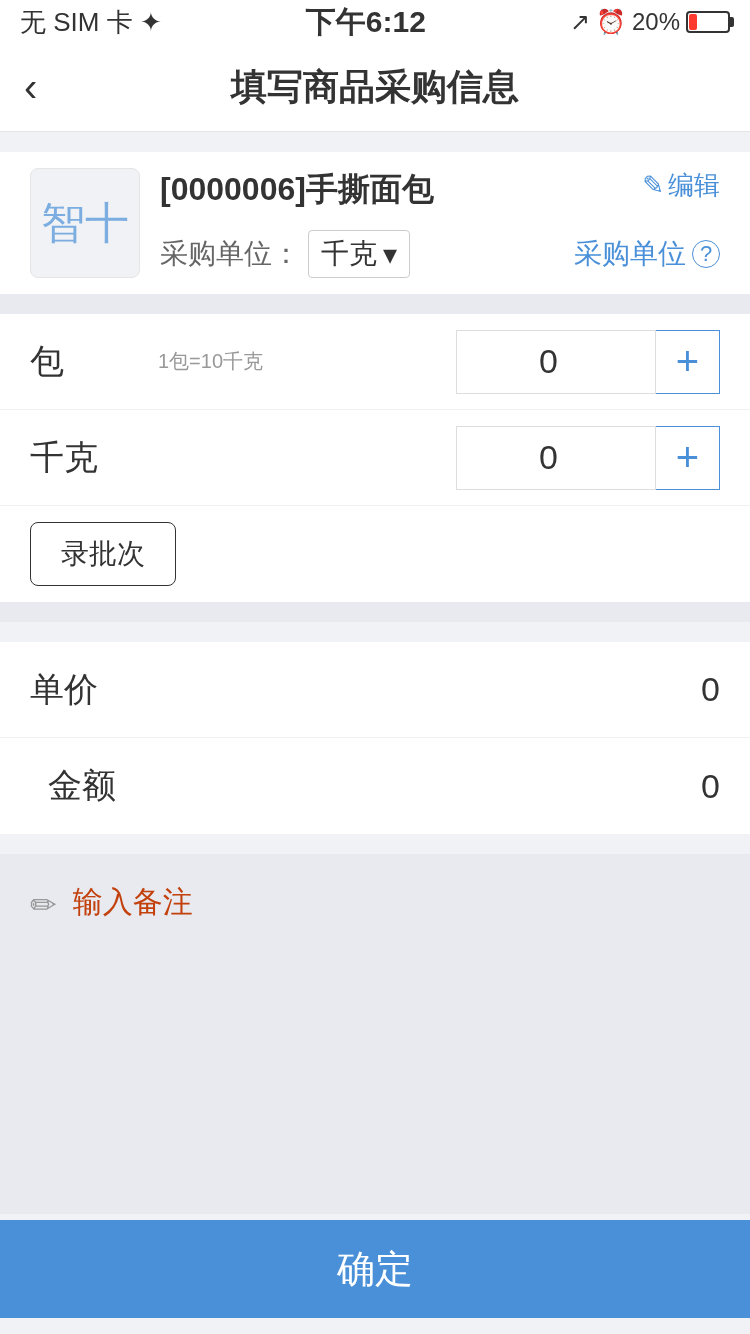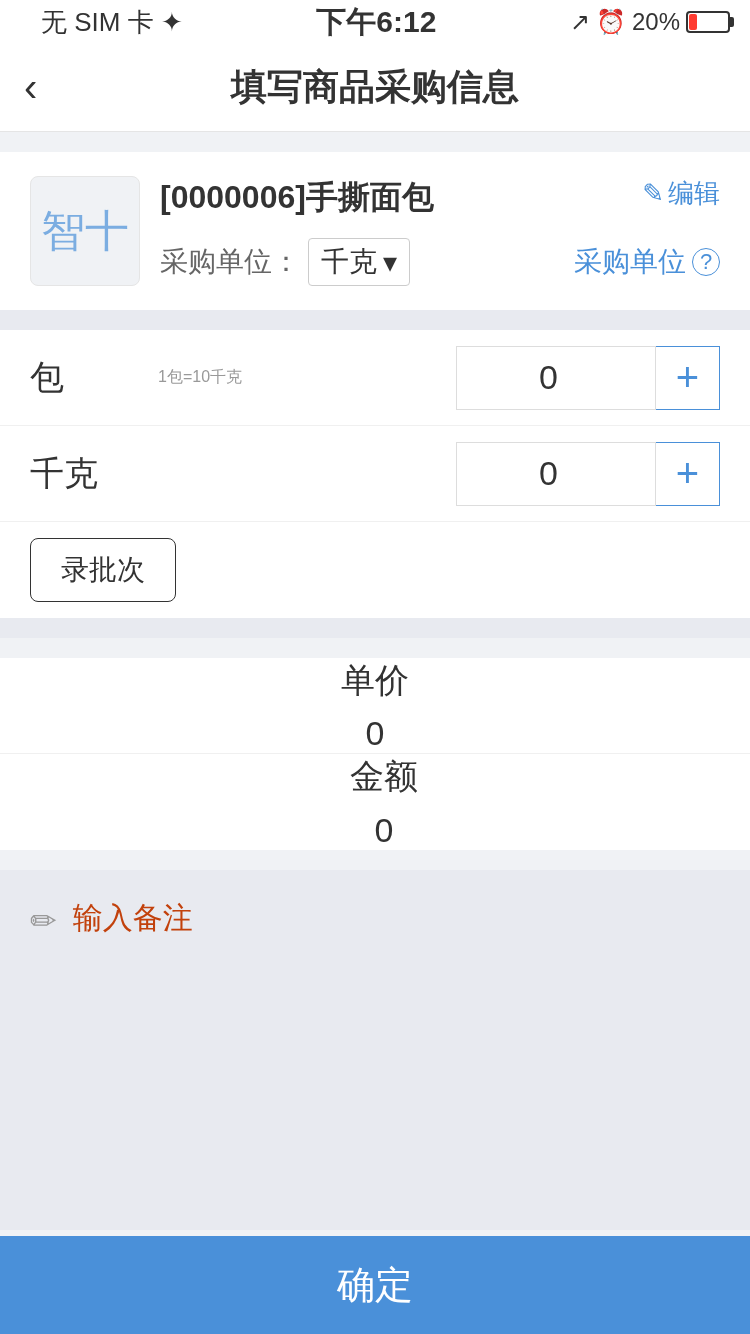--- a/index.html
+++ b/index.html
@@ -18,21 +18,21 @@
       width: 750px;
       height: 44px;
       background: #fff;
       display: flex;
       align-items: center;
       justify-content: space-between;
       padding: 0 20px;
       font-size: 26px;
       font-weight: 500;
     }
-    .status-left { display: flex; align-items: center; gap: 8px; margin-left: 21px; }
+    .status-left { display: flex; align-items: center; gap: 8px; }
     .status-center { font-size: 30px; font-weight: 600; }
     .status-right { display: flex; align-items: center; gap: 6px; font-size: 24px; }
     .battery-icon {
       display: inline-block;
       width: 44px;
       height: 22px;
       border: 2px solid #333;
       border-radius: 4px;
       position: relative;
     }
@@ -78,21 +78,21 @@
     .nav-title {
       font-size: 36px;
       font-weight: 600;
       color: #333;
     }
 
     
     .product-card {
       background: #fff;
       margin-top: 20px;
-      padding: 24px 30px;
+      padding: 16px 30px;
       display: flex;
       align-items: center;
       gap: 20px;
     }
     .product-thumb {
       width: 110px;
       height: 110px;
       background: #f0f2f5;
       border: 1px solid #e5e5e5;
       border-radius: 8px;
@@ -175,21 +175,21 @@
       padding: 0 30px;
       height: 96px;
       border-bottom: 1px solid #f0f0f0;
     }
     .input-row-label {
       font-size: 34px;
       color: #333;
       min-width: 120px;
     }
     .input-row-sublabel {
-      font-size: 16px;
+      font-size: 20px;
       color: #999;
       margin-left: 8px;
       flex: 1;
     }
     .input-row-right {
       display: flex;
       align-items: center;
       gap: 0;
       margin-left: auto;
     }
@@ -244,21 +244,20 @@
       background: #fff;
       margin-top: 20px;
     }
     .price-row {
       display: flex;
       align-items: center;
       justify-content: space-between;
       padding: 0 30px;
       height: 96px;
       border-bottom: 1px solid #f0f0f0;
-      flex-direction: column;
     }
     .price-row-label {
       font-size: 34px;
       color: #333;
     }
     .price-row-value {
       font-size: 34px;
       color: #333;
     }
 
@@ -280,21 +279,21 @@
     }
     .note-placeholder {
       font-size: 30px;
       color: #c2410c;
       text-align: right;
     }
 
     
     .confirm-btn {
       position: fixed;
-      bottom: 0;
+      bottom: 16px;
       left: 0;
       width: 750px;
       height: 98px;
       background: #4a90d9;
       color: #fff;
       font-size: 38px;
       font-weight: 500;
       display: flex;
       align-items: center;
       justify-content: center;

